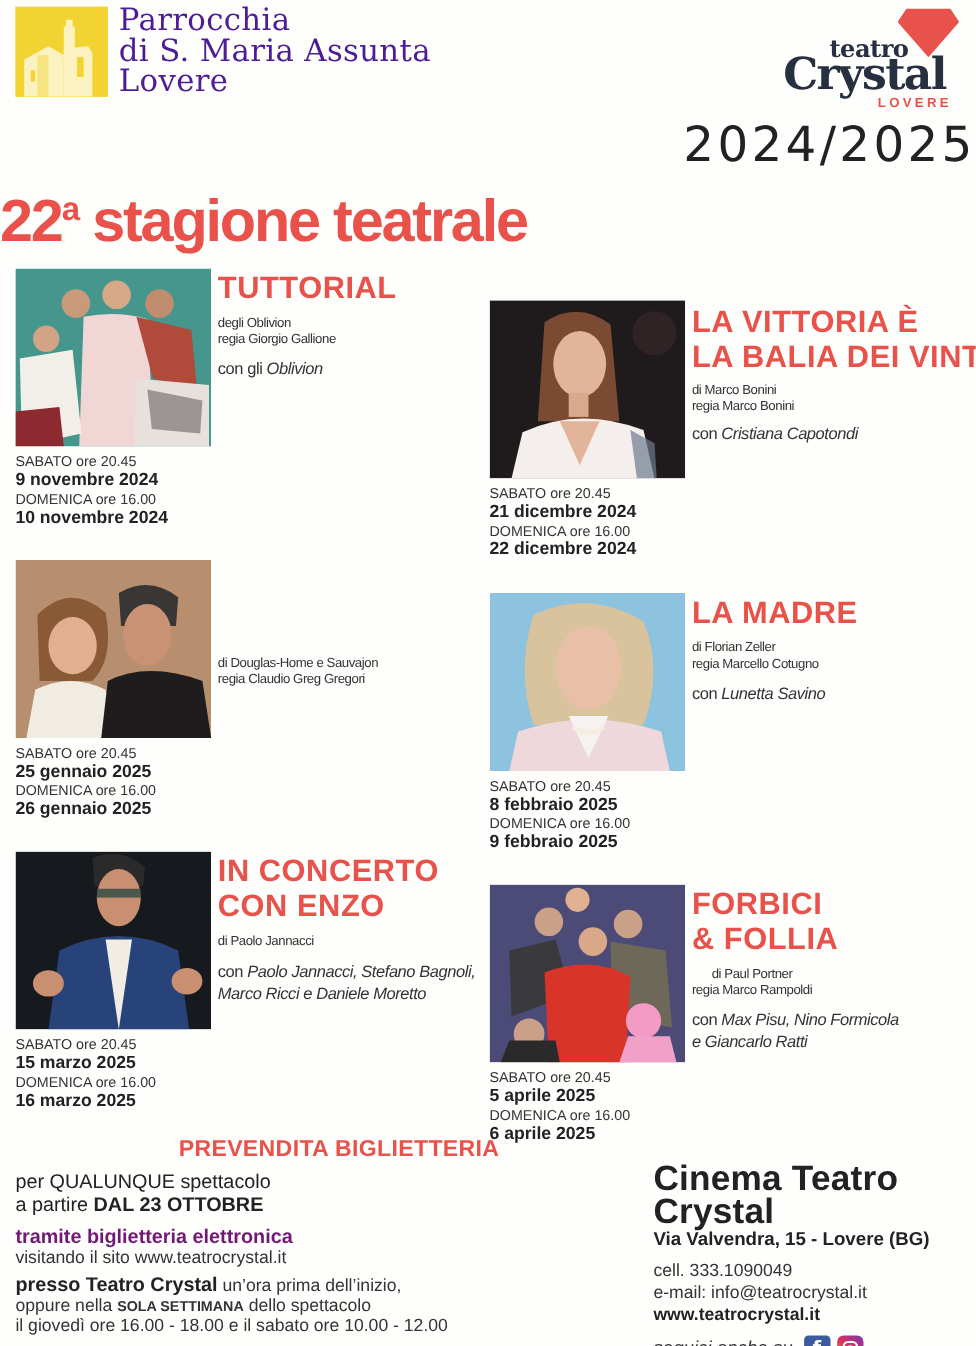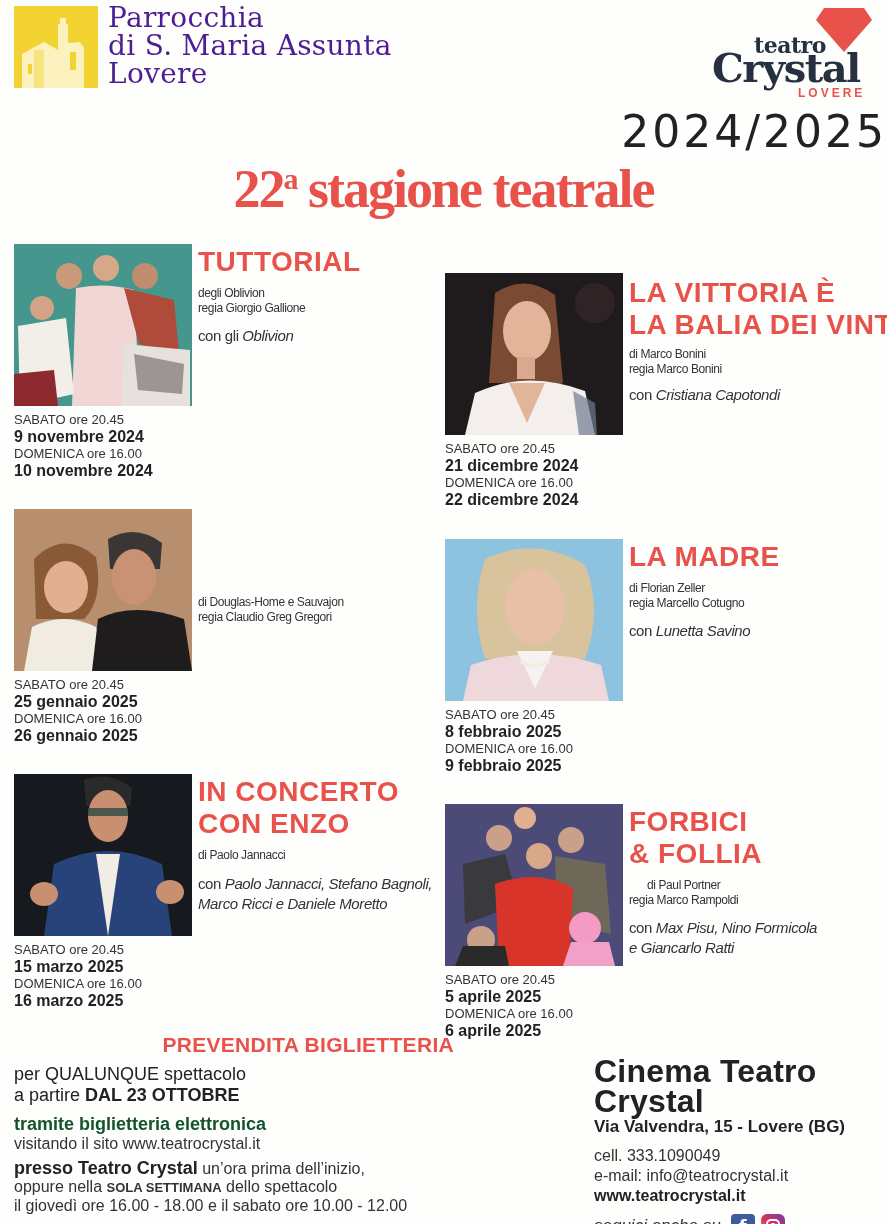--- a/index.html
+++ b/index.html
@@ -11,42 +11,42 @@
   .parish-logo svg { width:100%; height:100%; }
   .parish-name { position:absolute; left:108px; top:4px; font-family:"DejaVu Serif", "Liberation Serif", serif; font-size:28px; line-height:28px; color:#4c1d95; letter-spacing:0.3px; }
   .parish-name div { white-space:nowrap; }
 
   .crystal-logo { position:absolute; left:710px; top:6px; width:165px; height:92px; }
   .crystal-logo .teatro { position:absolute; left:44px; top:26px; font-family:"DejaVu Serif", serif; font-size:22px; font-weight:bold; color:#263040; letter-spacing:-0.5px; }
   .crystal-logo .crystal { position:absolute; left:2px; top:38px; font-family:"DejaVu Serif", serif; font-size:40px; font-weight:bold; color:#263040; letter-spacing:-1.5px; }
   .crystal-logo .lovere { position:absolute; left:88px; top:80px; font-family:"Liberation Sans", sans-serif; font-size:12px; font-weight:bold; color:#e8524a; letter-spacing:3px; }
 
   .season-years { position:absolute; left:0; width:887px; top:106px; text-align:right; font-size:44px; letter-spacing:3px; color:#222; font-family:"DejaVu Sans", sans-serif; font-weight:normal; }
-  .season-title { position:absolute; left:0; width:887px; top:158px; text-align:center; font-size:54px; font-weight:bold; color:#e8524a; letter-spacing:-2px; font-family:Liberation Serif, serif; }
+  .season-title { position:absolute; left:0; width:887px; top:170px; font-size:54px; font-weight:bold; color:#e8524a; letter-spacing:-2px; font-family:Liberation Sans, sans-serif; }
   .season-title sup { font-size:30px; vertical-align:top; position:relative; top:4px; }
 
   
   .show { position:absolute; }
   .show .photo { position:absolute; left:0; top:0; width:178px; height:162px; overflow:hidden; }
   .show .photo svg { width:100%; height:100%; display:block; }
   .show .title { position:absolute; left:184px; top:2px; font-size:28px; line-height:32px; font-weight:bold; color:#e8524a; letter-spacing:0.5px; white-space:nowrap; }
   .show .credits { position:absolute; left:184px; font-size:12px; line-height:15px; color:#333; letter-spacing:-0.4px; white-space:nowrap; }
   .show .cast { position:absolute; left:184px; font-size:15px; line-height:20px; color:#333; letter-spacing:-0.4px; white-space:nowrap; }
   .show .cast i { font-style:italic; }
   .show .dates { position:absolute; left:0; top:168px; }
   .show .dates .day { font-size:13px; line-height:15px; color:#333; }
   .show .dates .date { font-size:16px; line-height:19px; font-weight:bold; color:#222; }
 
   
   .presale { position:absolute; left:14px; top:1032px; width:440px; }
   .presale .heading { font-size:21px; font-weight:bold; color:#e8524a; letter-spacing:0.3px; line-height:26px;text-align:right; }
   .presale .l1 { font-size:18px; line-height:21px; margin-top:6px; color:#222; }
   .presale .l2 { font-size:18px; line-height:21px; color:#222; }
   .presale .l2 b { font-weight:bold; }
-  .presale .l3 { font-size:18px; line-height:21px; font-weight:bold; margin-top:8px; color:#14532d; }
+  .presale .l3 { font-size:18px; line-height:21px; font-weight:bold; margin-top:8px; color:#701a75; }
   .presale .l4 { font-size:16px; line-height:18px; color:#333; }
   .presale .l5 { font-size:16px; line-height:19px; margin-top:6px; color:#333; }
   .presale .l5 b { font-size:18px; color:#222; }
   .presale .l6, .presale .l7 { font-size:16px; line-height:18px; color:#333; }
   .presale .l6 b { font-size:13px; }
 
   .contact { position:absolute; left:594px; top:1056px; width:290px; }
   .contact .venue { font-size:32px; font-weight:bold; color:#222; line-height:30px; letter-spacing:0.2px; }
   .contact .address { font-size:17px; font-weight:bold; color:#222; line-height:22px; }
   .contact .phone { font-size:16px; color:#333; line-height:20px; margin-top:8px; }

